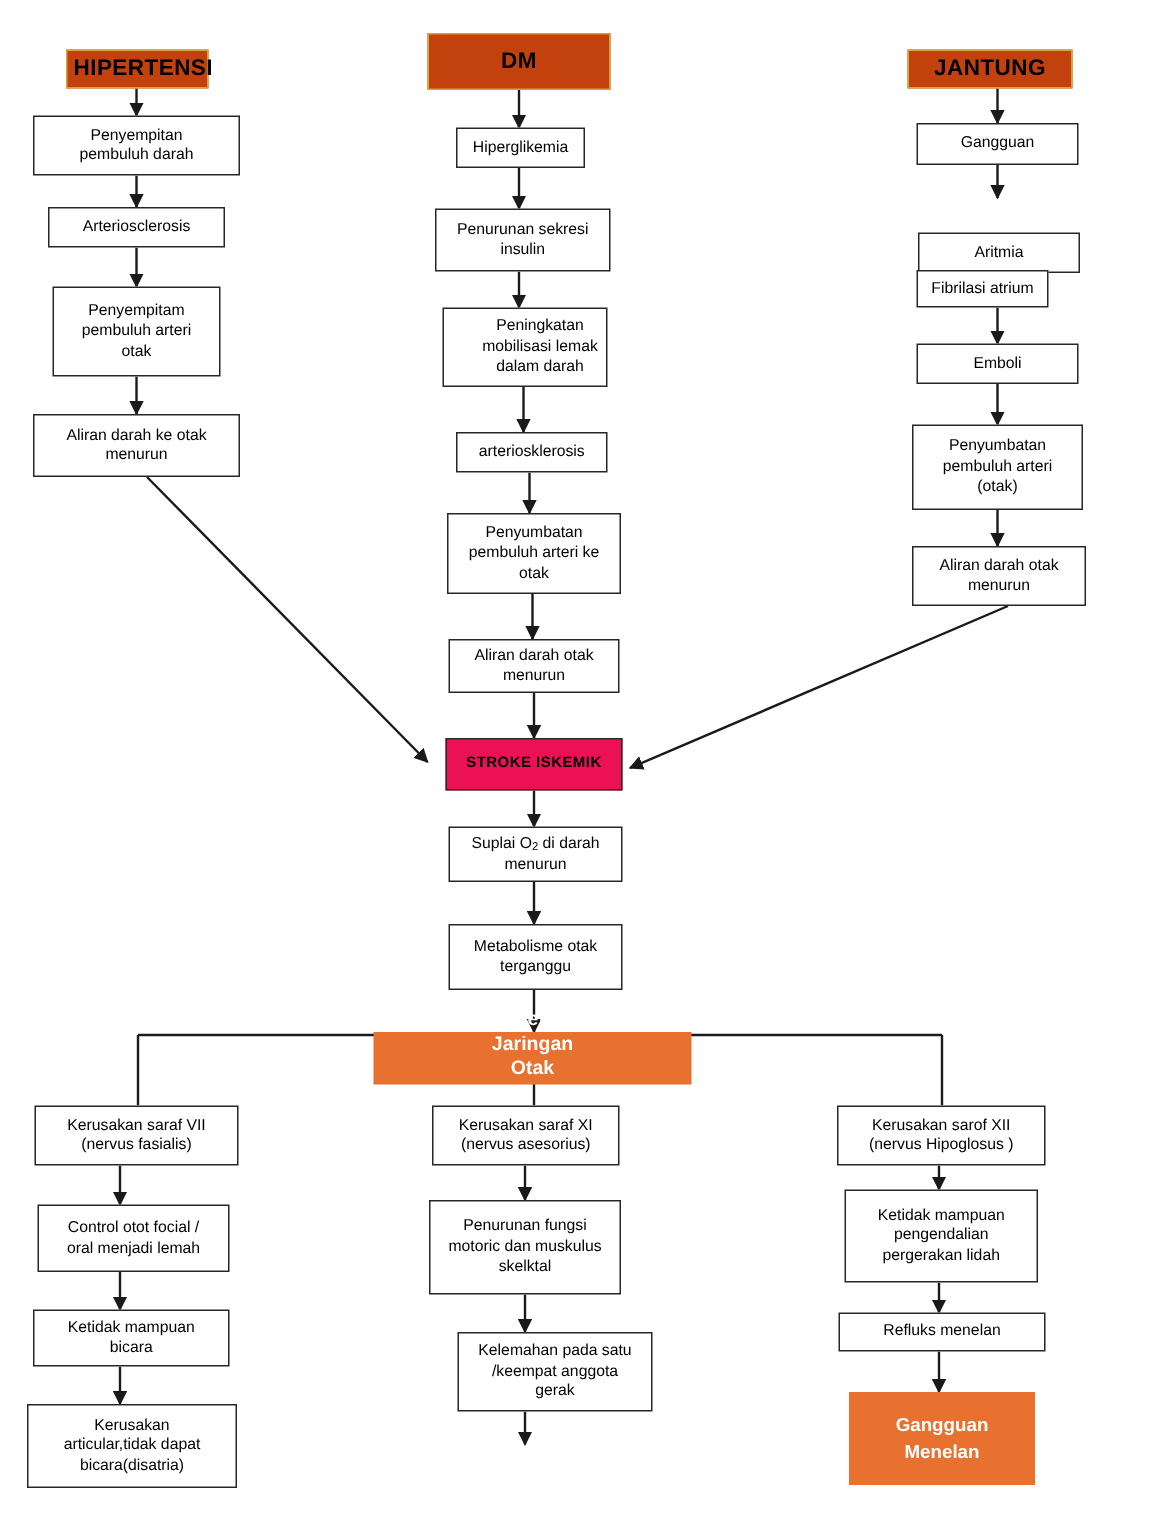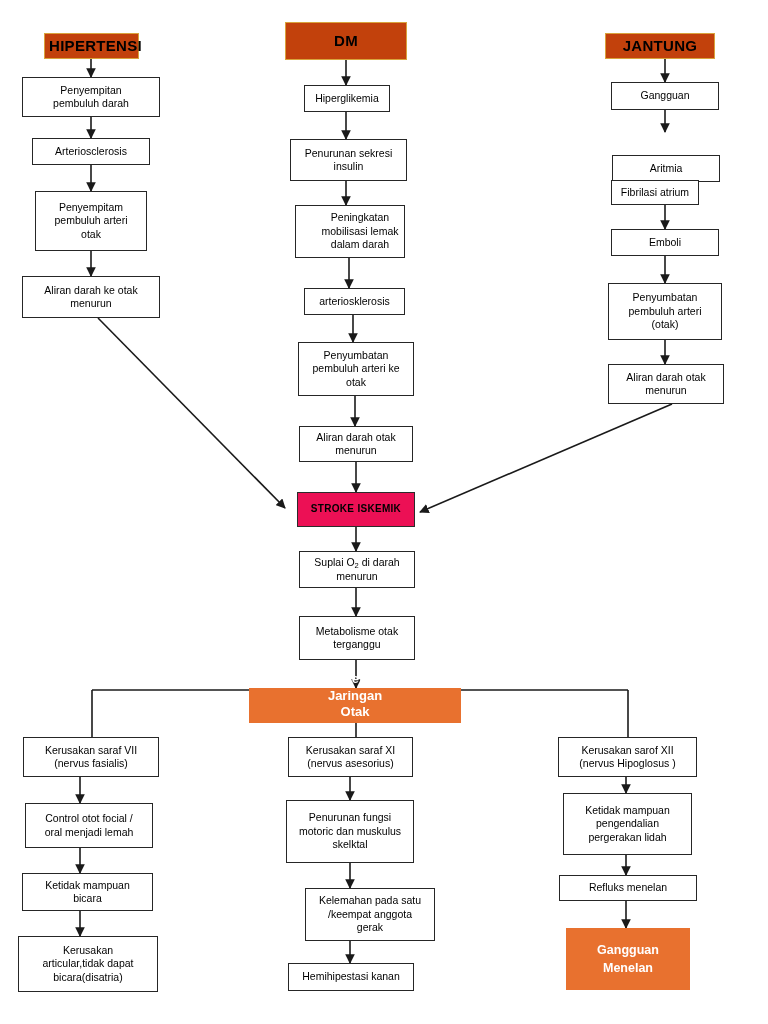--- a/index.html
+++ b/index.html
@@ -266,23 +266,20 @@
   <div class="node n-plain" style="left:286px; top:800px; width:128px; height:63px;">
     <span class="txt">Penurunan fungsi
 motoric dan muskulus
 skelktal</span>
   </div>
   <div class="node n-plain" style="left:285px; top:888px; width:130px; height:53px;margin-left:20px;">
     <span class="txt">Kelemahan pada satu
 /keempat anggota
 gerak</span>
   </div>
-  <div class="node n-plain" style="left:288px; top:963px; width:126px; height:28px;">
-    <span class="txt">Hemihipestasi kanan</span>
-  </div>
 
   <div class="node n-plain" style="left:558px; top:737px; width:139px; height:40px;">
     <span class="txt">Kerusakan sarof XII
 (nervus Hipoglosus )</span>
   </div>
   <div class="node n-plain" style="left:563px; top:793px; width:129px; height:62px;">
     <span class="txt">Ketidak mampuan
 pengendalian
 pergerakan lidah</span>
   </div>

